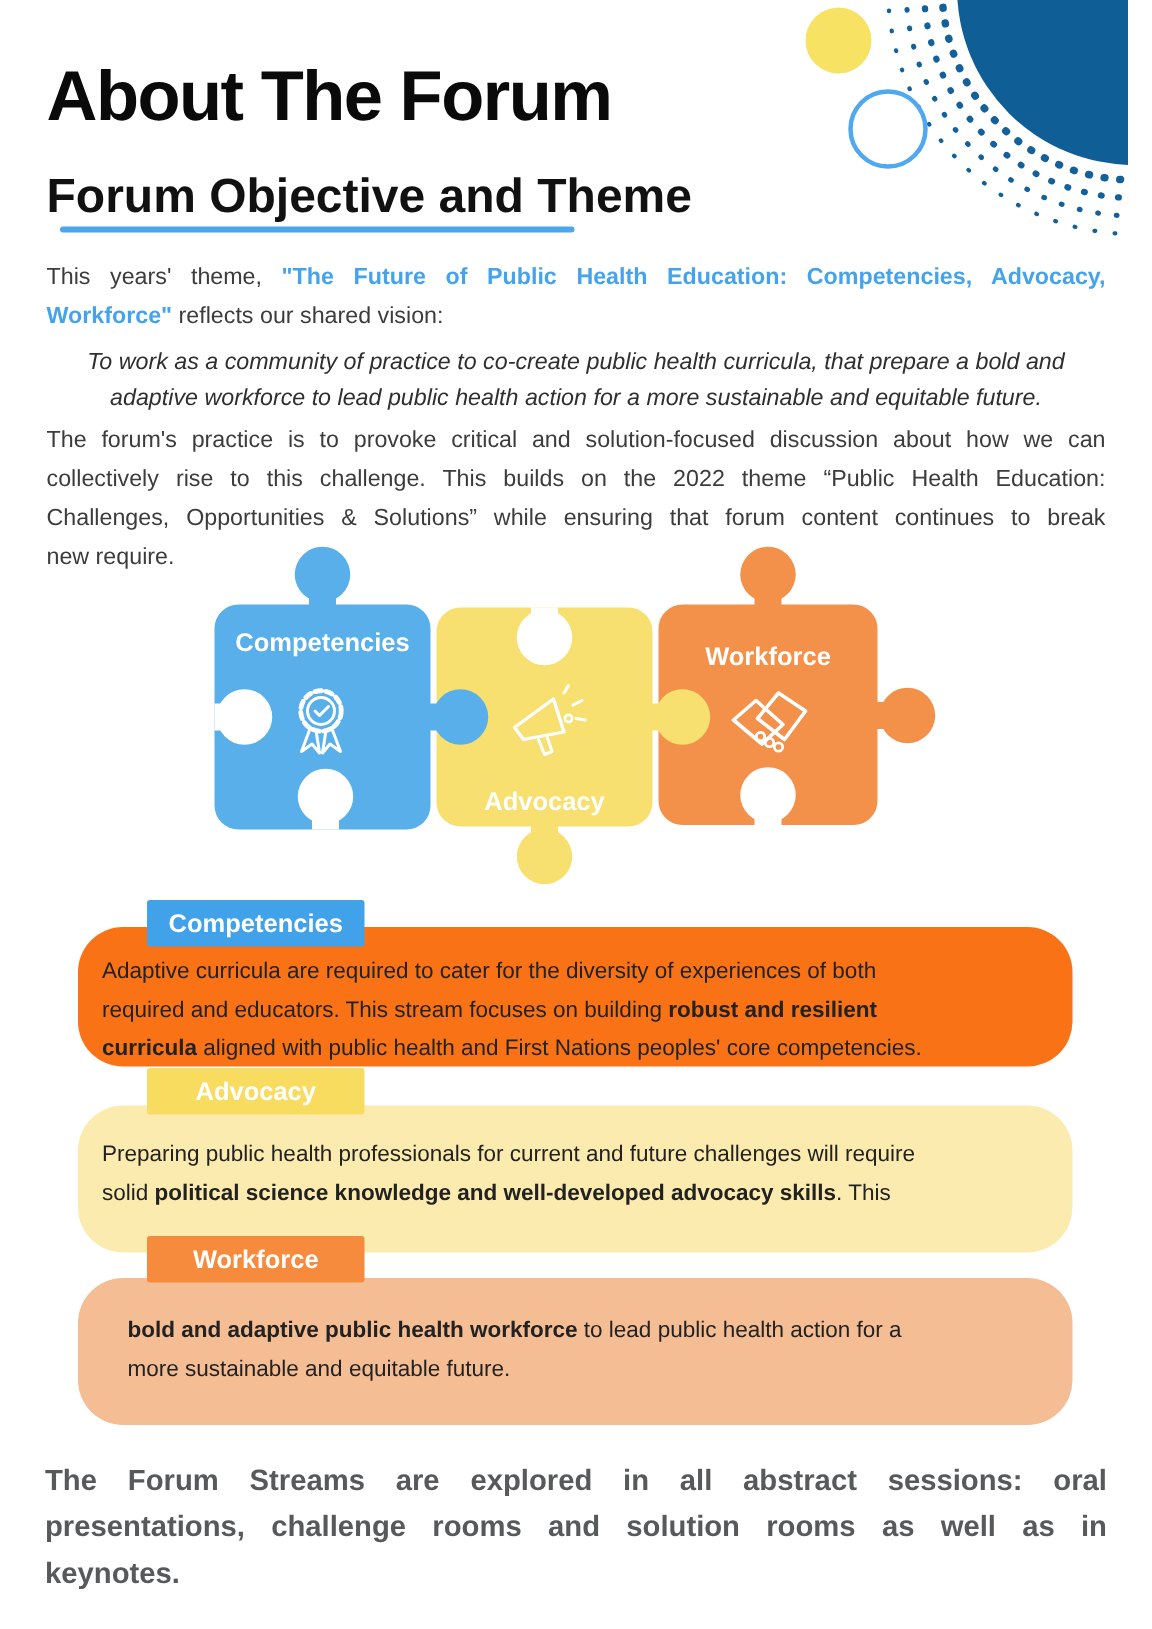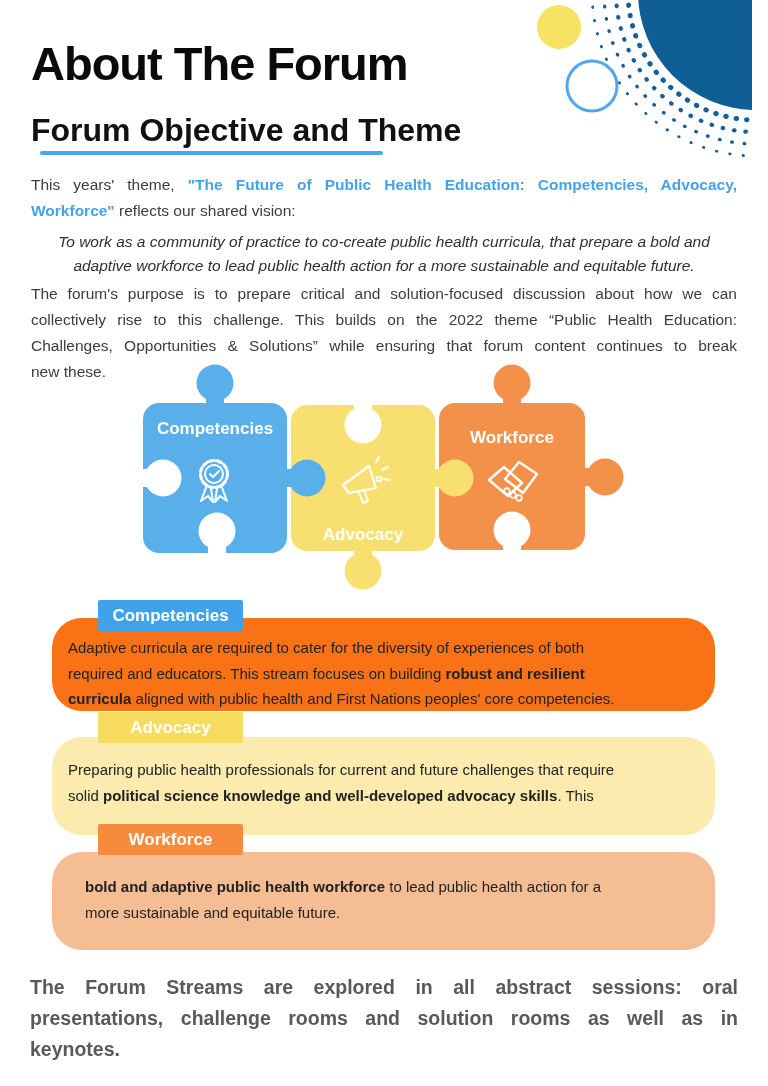--- a/index.html
+++ b/index.html
@@ -56,24 +56,24 @@
     <div class="jl"><span>This years' theme, </span><span style="font-weight: bold; color: rgb(69, 163, 236);">"The Future of Public Health Education: Competencies, Advocacy,</span></div>
     <div><span style="font-weight: bold; color: rgb(69, 163, 236);">Workforce"</span><span> reflects our shared vision:</span></div>
   </div>
 
   <div class="quote">
     <div>To work as a community of practice to co-create public health curricula, that prepare a bold and</div>
     <div>adaptive workforce to lead public health action for a more sustainable and equitable future.</div>
   </div>
 
   <div class="para p2">
-    <div class="jl">The forum's purpose is to prepare critical and solution-focused discussion about how we can</div>
+    <div class="jl">The forum's practice is to provoke critical and solution-focused discussion about how we can</div>
     <div class="jl">collectively rise to this challenge. This builds on the 2022 theme “Public Health Education:</div>
     <div class="jl">Challenges, Opportunities &amp; Solutions” while ensuring that forum content continues to break</div>
-    <div>new these.</div>
+    <div>new require.</div>
   </div>
 
   <svg class="puzzle-svg" width="500" height="240" viewBox="138 358 500 240">
 
     <g>
       <rect x="439" y="403" width="146" height="147" rx="16" fill="#f3914b"></rect>
       <circle cx="512" cy="383" r="18.5" fill="#f3914b"></circle>
       <rect x="503" y="393" width="18" height="12" fill="#f3914b"></rect>
       <circle cx="605" cy="477" r="18.5" fill="#f3914b"></circle>
       <rect x="583" y="468" width="12" height="18" fill="#f3914b"></rect>
@@ -131,21 +131,21 @@
 
   <div class="tab tab1" style="background-color: rgb(65, 162, 234);">Competencies</div>
   <div class="sbox sbox1" style="background-color: #f97316;">
     <div><span>Adaptive curricula are required to cater for the diversity of experiences of both</span></div>
     <div><span>required and educators. This stream focuses on building </span><span style="font-weight: bold;">robust and resilient</span></div>
     <div><span style="font-weight: bold;">curricula</span><span> aligned with public health and First Nations peoples' core competencies.</span></div>
   </div>
 
   <div class="tab tab2" style="background-color: rgb(248, 220, 96);">Advocacy</div>
   <div class="sbox sbox2" style="background-color: rgb(251, 235, 175);">
-    <div><span>Preparing public health professionals for current and future challenges that require</span></div>
+    <div><span>Preparing public health professionals for current and future challenges will require</span></div>
     <div><span>solid </span><span style="font-weight: bold;">political science knowledge and well-developed advocacy skills</span><span>. This</span></div>
   </div>
 
   <div class="tab tab3" style="background-color: rgb(246, 139, 61);">Workforce</div>
   <div class="sbox sbox3" style="background-color: rgb(245, 189, 148);">
     <div><span style="font-weight: bold;">bold and adaptive public health workforce</span><span> to lead public health action for a</span></div>
     <div><span>more sustainable and equitable future.</span></div>
   </div>
 
   <div class="footer">

